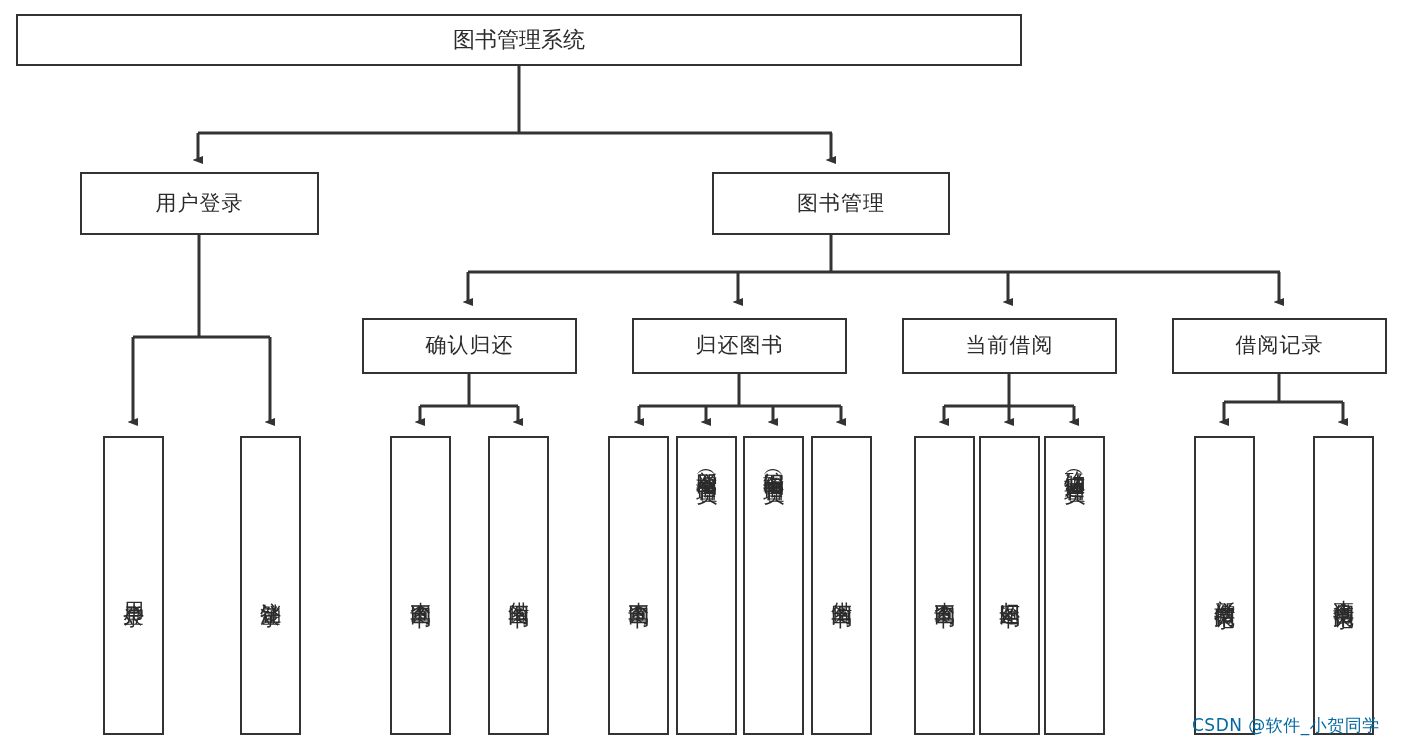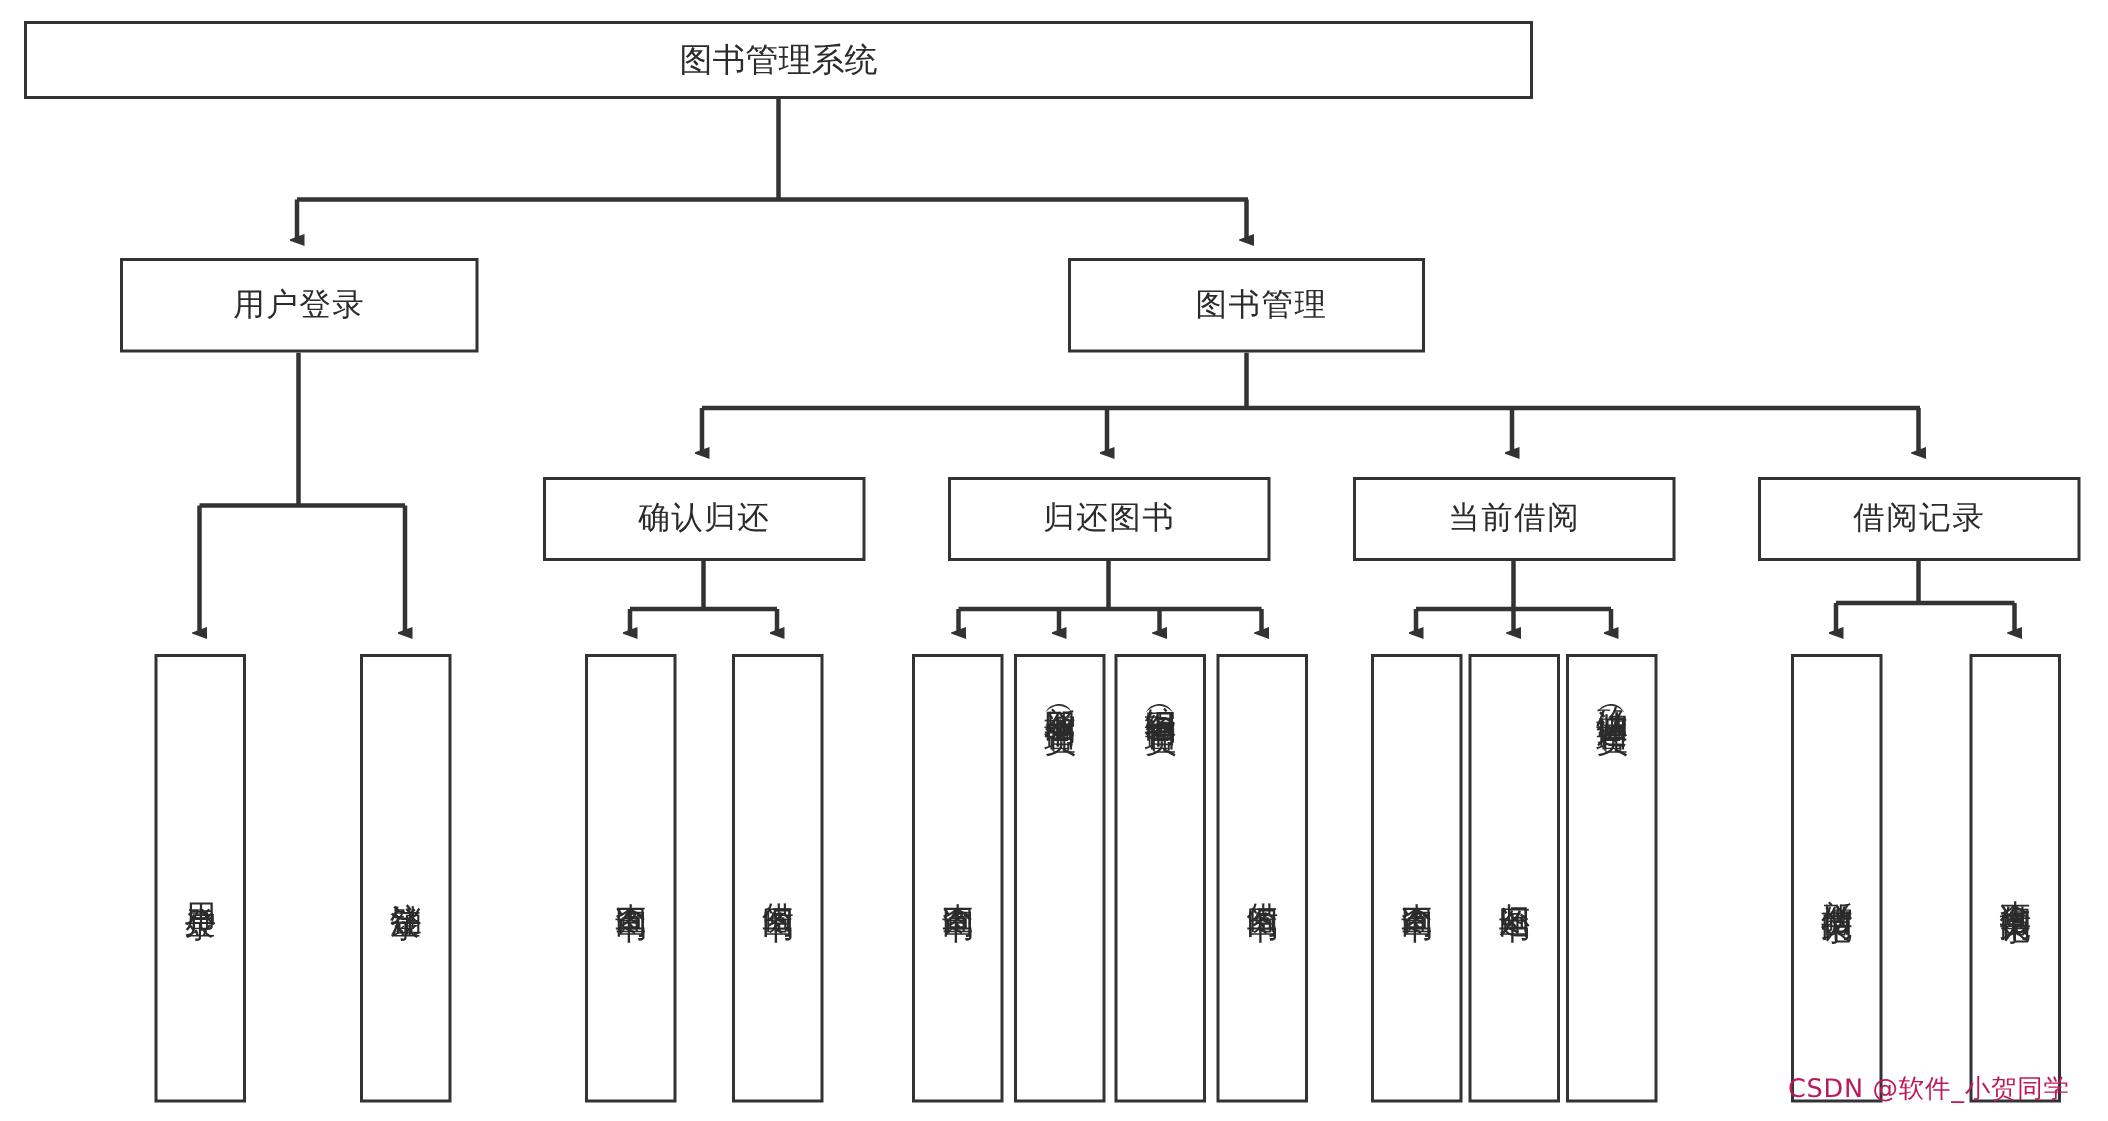--- a/index.html
+++ b/index.html
@@ -65,21 +65,21 @@
   }
   .leaf.tall .leaf-inner {
     align-items: flex-start;
     padding-top: 10px;
   }
   .watermark {
     position: absolute;
     left: 1192px;
     top: 714px;
     font-size: 17px;
-    color: #be185d;
+    color: #0369a1;
     letter-spacing: 0.5px;
     white-space: nowrap;
   }
 </style>
 </head>
 <body>
 
 <div id="canvas">
 
   <svg class="connectors" viewBox="0 0 1405 747" xmlns="http://www.w3.org/2000/svg">

